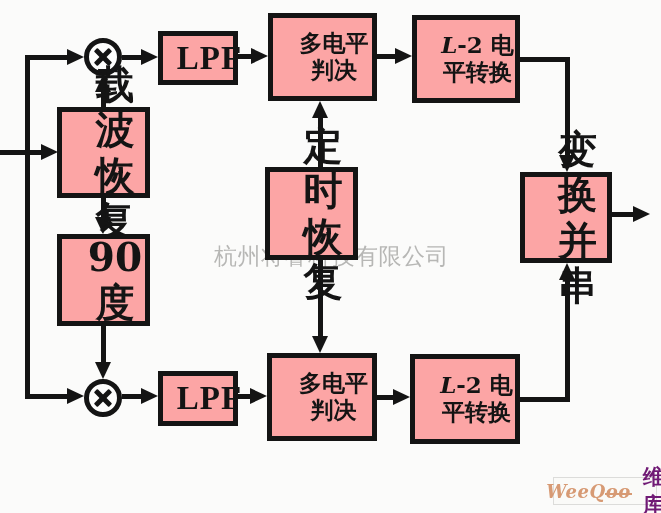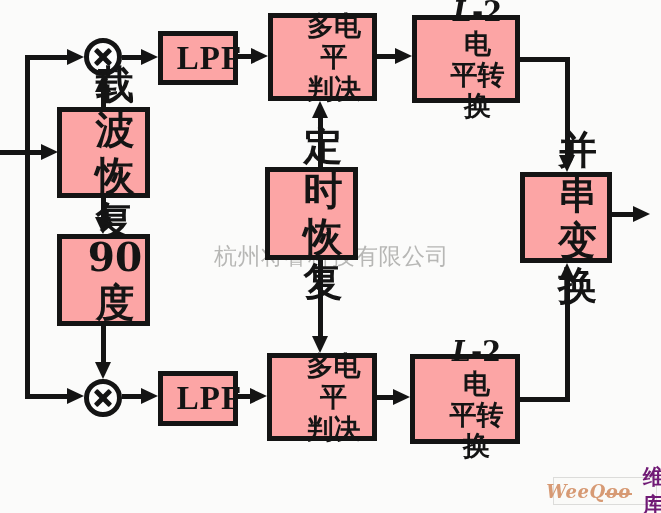--- a/index.html
+++ b/index.html
@@ -9,21 +9,21 @@
     font-family:"DejaVu Serif", serif;
     color:#141414;
   }
   .box{
     position:absolute; box-sizing:border-box;
     border:5px solid #141414; background:#fca5a5;
     display:flex; flex-direction:column; align-items:center; justify-content:center;
     text-align:center; font-weight:600; line-height:1.16; z-index:3;padding-left:23px;
   }
   .cjk2{font-size:39px;}
-  .cjk3{font-size:27px;}
+  .cjk3{font-size:23px;}
   .lpf{font-size:33px; font-weight:700; letter-spacing:1px; font-family:"Liberation Serif", serif;}
   .l2line::first-letter{font-style:italic;}
   .line{position:absolute; background:#141414; z-index:2;}
   .ah{position:absolute; width:0; height:0; z-index:2;}
   .ah.r{border-left:17px solid #141414; border-top:8px solid transparent; border-bottom:8px solid transparent;}
   .ah.d{border-top:17px solid #141414; border-left:8px solid transparent; border-right:8px solid transparent;}
   .ah.u{border-bottom:17px solid #141414; border-left:8px solid transparent; border-right:8px solid transparent;}
   .mixer{
     position:absolute; width:38px; height:38px; box-sizing:border-box;
     border:5px solid #141414; border-radius:50%; background:#fdfdfc; z-index:3;
@@ -149,22 +149,22 @@
     <div class="l2line">L-2 电</div>
     <div>平转换</div>
   </div>
 
   <div class="box cjk2" style="left:265px; top:167px; width:93px; height:93px;">
     <div>定时</div>
     <div>恢复</div>
   </div>
 
   <div class="box cjk2" style="left:520px; top:172px; width:92px; height:91px;">
+    <div>变换</div>
     <div>并串</div>
-    <div>变换</div>
   </div>
 
   <div class="box lpf" style="left:158px; top:371px; width:80px; height:55px;">
     <div>LPF</div>
   </div>
 
   <div class="box cjk3" style="left:267px; top:353px; width:110px; height:88px;">
     <div>多电平</div>
     <div>判决</div>
   </div>

